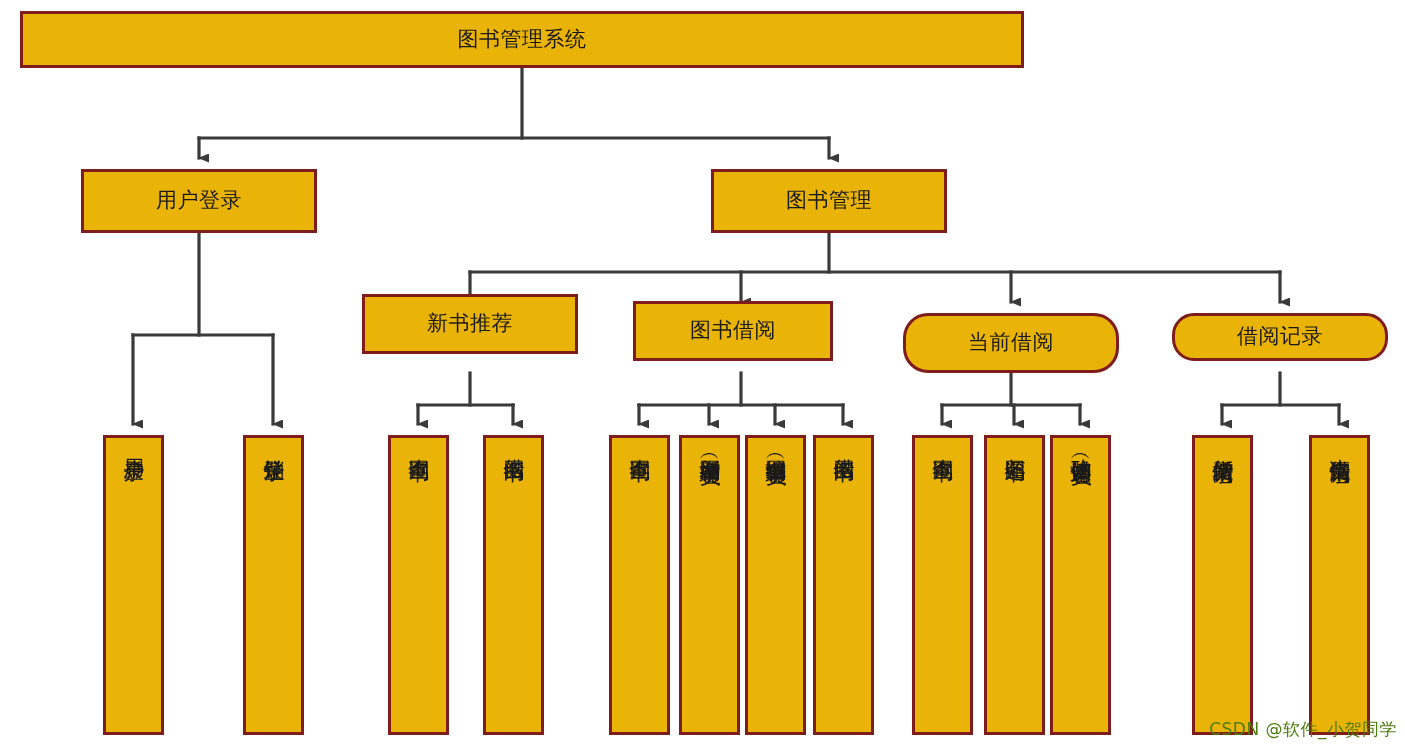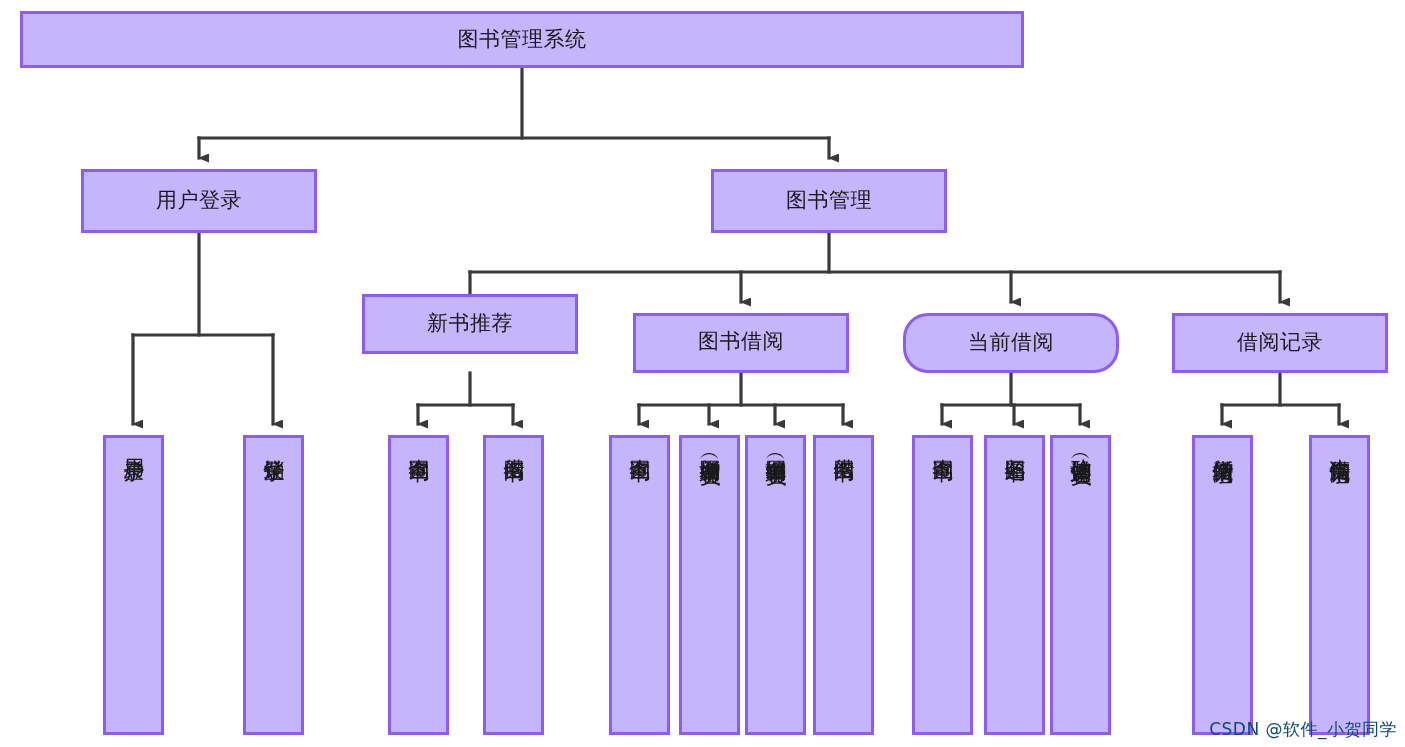--- a/index.html
+++ b/index.html
@@ -16,22 +16,22 @@
   }
   #diagram-root {
     position: absolute;
     left: 0; top: 0;
     width: 1405px;
     height: 747px;
   }
   .node-box {
     position: absolute;
     box-sizing: border-box;
-    background: #c4b5fd;
-    border: 3px solid #8b5cf6;
+    background: #eab308;
+    border: 3px solid #7f1d1d;
     display: flex;
     align-items: center;
     justify-content: center;
   }
   .node-label-h {
     font-size: 21px;
     color: #1a1a1a;
     line-height: 1.2;
     letter-spacing: 0.5px;
     white-space: nowrap;
@@ -60,21 +60,21 @@
     left: 0; top: 0;
     width: 1405px;
     height: 747px;
     pointer-events: none;
   }
   .watermark {
     position: absolute;
     right: 8px;
     bottom: 6px;
     font-size: 17px;
-    color: #0c4a6e;
+    color: #4d7c0f;
     white-space: nowrap;
     letter-spacing: 0.5px;
   }
 </style>
 </head>
 <body>
 
 <div id="diagram-root">
 
   <svg class="connector-layer" width="1405" height="747" viewBox="0 0 1405 747">
@@ -136,29 +136,29 @@
   </div>
 
   <div class="node-box" style="left:711px; top:169px; width:236px; height:64px;">
     <span class="node-label-h">图书管理</span>
   </div>
 
   <div class="node-box" style="left:362px; top:294px; width:216px; height:60px;">
     <span class="node-label-h">新书推荐</span>
   </div>
 
-  <div class="node-box" style="left:633px; top:313px; width:216px; height:60px;font-family:Liberation Mono, monospace;">
+  <div class="node-box" style="left:633px; top:301px; width:200px; height:60px;">
     <span class="node-label-h">图书借阅</span>
   </div>
 
   <div class="node-box" style="left:903px; top:313px; width:216px; height:60px;border-radius:25px;">
     <span class="node-label-h">当前借阅</span>
   </div>
 
-  <div class="node-box" style="left:1172px; top:313px; width:216px; height:60px;">
+  <div class="node-box" style="left:1172px; top:313px; width:216px; height:48px;border-radius:22px;">
     <span class="node-label-h">借阅记录</span>
   </div>
 
   <div class="node-box leaf-box" style="left:103px; top:435px; width:61px; height:300px;">
     <span class="node-label-v">用户登录</span>
   </div>
 
   <div class="node-box leaf-box" style="left:243px; top:435px; width:61px; height:300px;">
     <span class="node-label-v">注销登录</span>
   </div>

